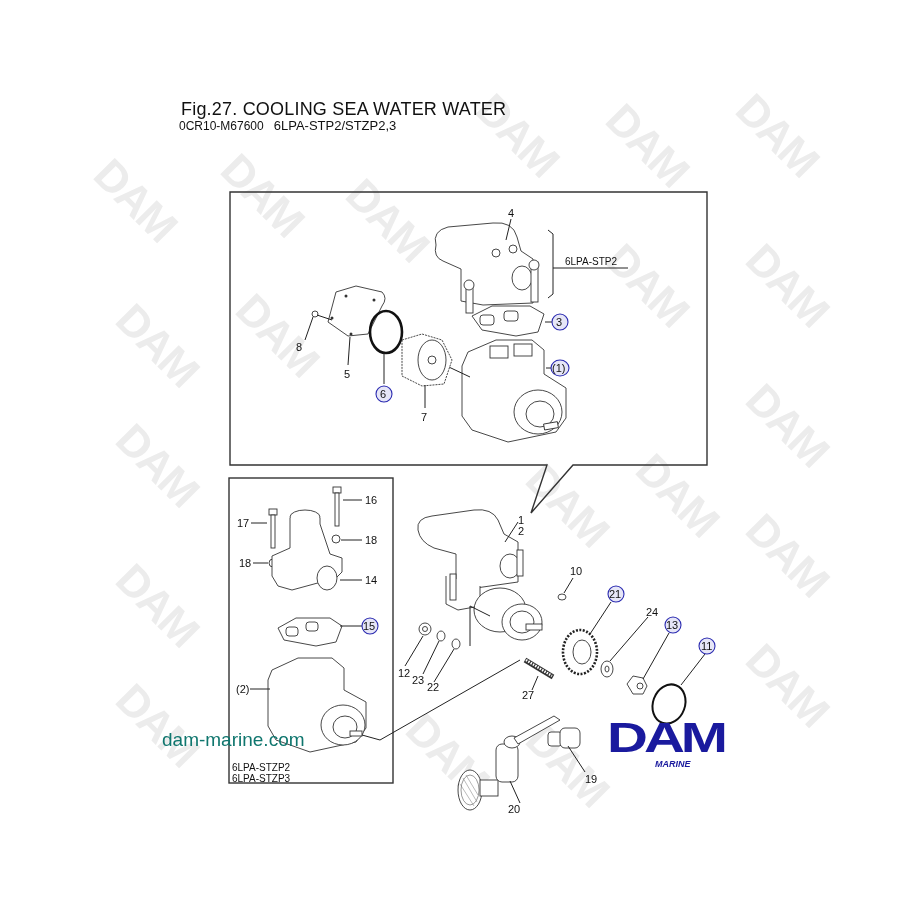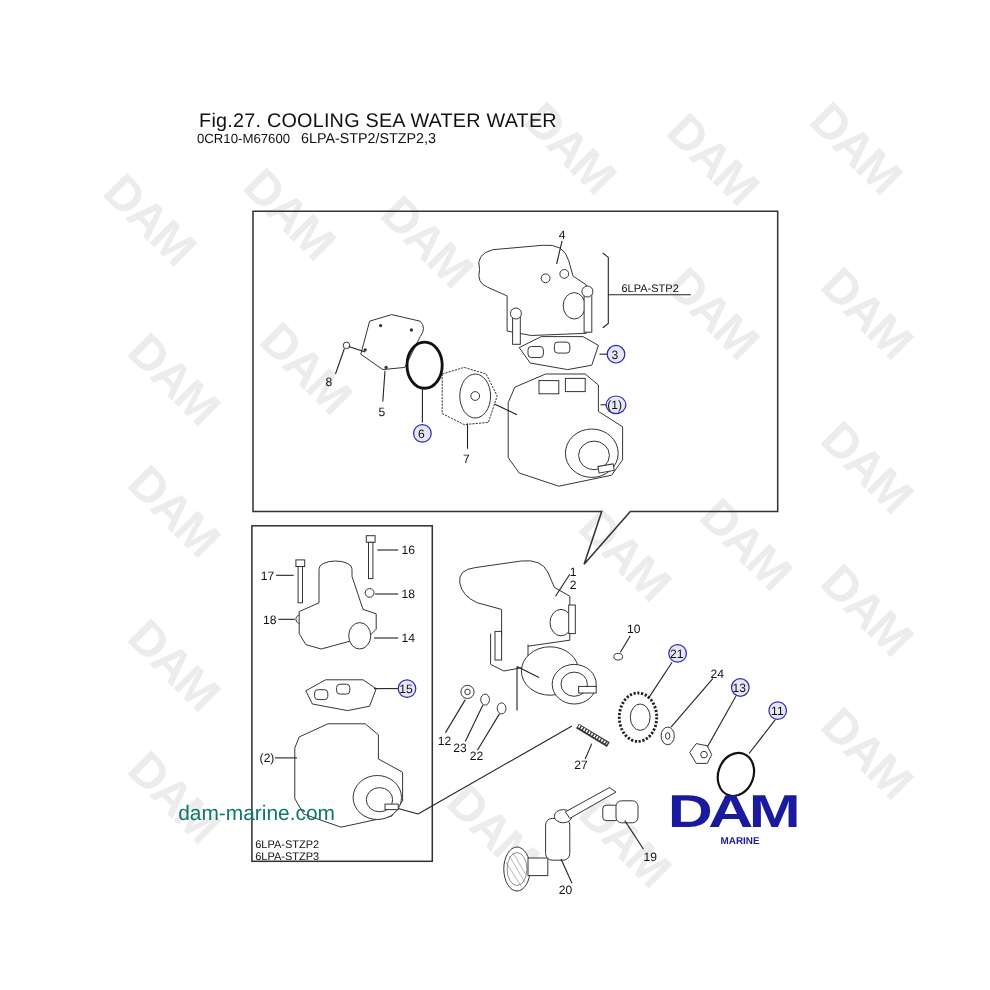--- a/index.html
+++ b/index.html
@@ -7,21 +7,21 @@
   .wm{position:absolute;font-family:"Liberation Sans",sans-serif;font-weight:bold;font-size:44px;color:#ececec;transform:rotate(45deg);letter-spacing:-2px;pointer-events:none;}
   .hdr-code{position:absolute;left:179px;top:82px;font-size:12px;margin-top:36px;}
   .hdr-code span{margin-left:10px;font-size:13px;}
   .hdr-title{position:absolute;left:181px;top:99px;font-size:18px;letter-spacing:.2px;}
   svg.main{position:absolute;left:0;top:0;}
   .lbl{font-family:"Liberation Sans",sans-serif;font-size:11px;fill:#111;}
   .clbl{font-family:"Liberation Sans",sans-serif;font-size:10px;fill:#111;}
   .site{position:absolute;left:162px;top:729px;font-size:19px;color:#0f766e;}
   .logo{position:absolute;left:607px;top:719px;width:133px;}
   .logo-text{font-family:"Liberation Sans",sans-serif;font-weight:900;font-size:42px;color:#1a1a9e;letter-spacing:-3px;line-height:38px;transform:scaleX(1.35);transform-origin:left;}
-  .logo-sub{font-size:9px;font-weight:bold;color:#1a1a9e;margin-left:48px;margin-top:2px;}
+  .logo-sub{font-size:9px;font-weight:bold;color:#1a1a9e;margin-left:48px;margin-top:2px;font-style:italic;}
 </style>
 </head>
 <body>
 
 <div>
   <div class="wm" style="left:88px;top:175px;">DAM</div>
   <div class="wm" style="left:215px;top:170px;">DAM</div>
   <div class="wm" style="left:340px;top:195px;">DAM</div>
   <div class="wm" style="left:470px;top:110px;">DAM</div>
   <div class="wm" style="left:600px;top:120px;">DAM</div>

